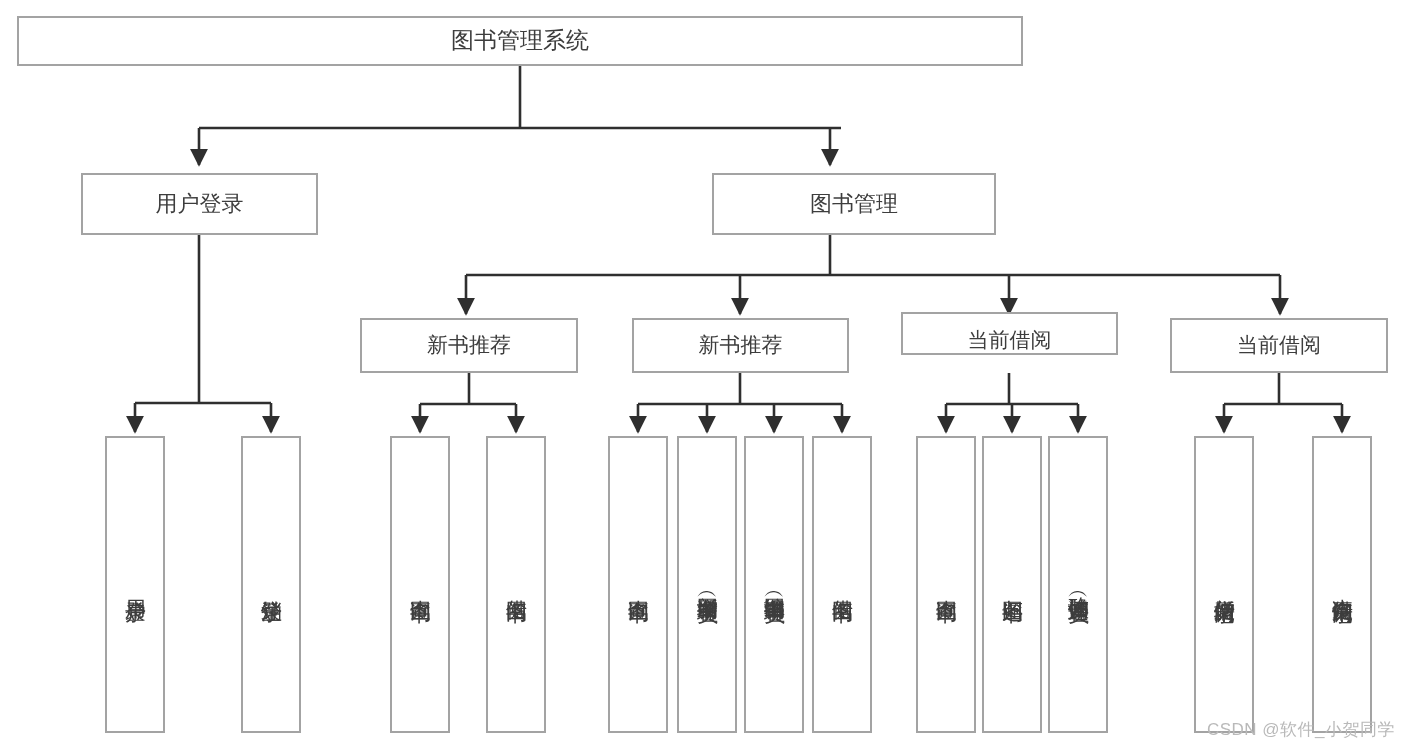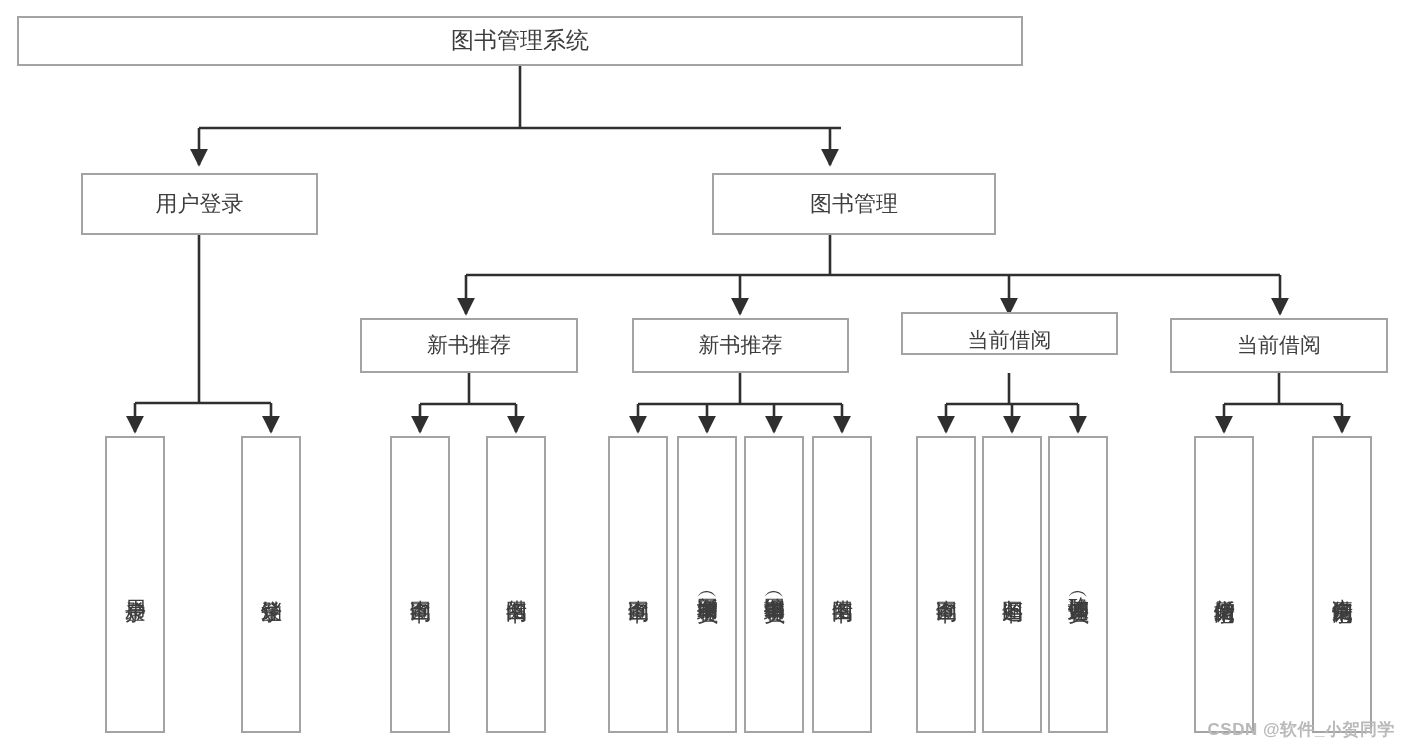--- a/index.html
+++ b/index.html
@@ -63,21 +63,20 @@
   }
   .watermark {
     position: absolute;
     right: 10px;
     bottom: 6px;
     font-size: 17px;
     color: #b9b9b9;
     z-index: 5;
     white-space: nowrap;
     letter-spacing: 0.5px;
-    font-weight: bold;
   }
 </style>
 </head>
 <body>
 
 <div id="canvas">
 
   <svg id="wires" viewBox="0 0 1405 747">
     <defs>
       <marker id="arrow" viewBox="0 0 10 10" refX="9" refY="5" markerWidth="7" markerHeight="7" orient="auto-start-reverse">

